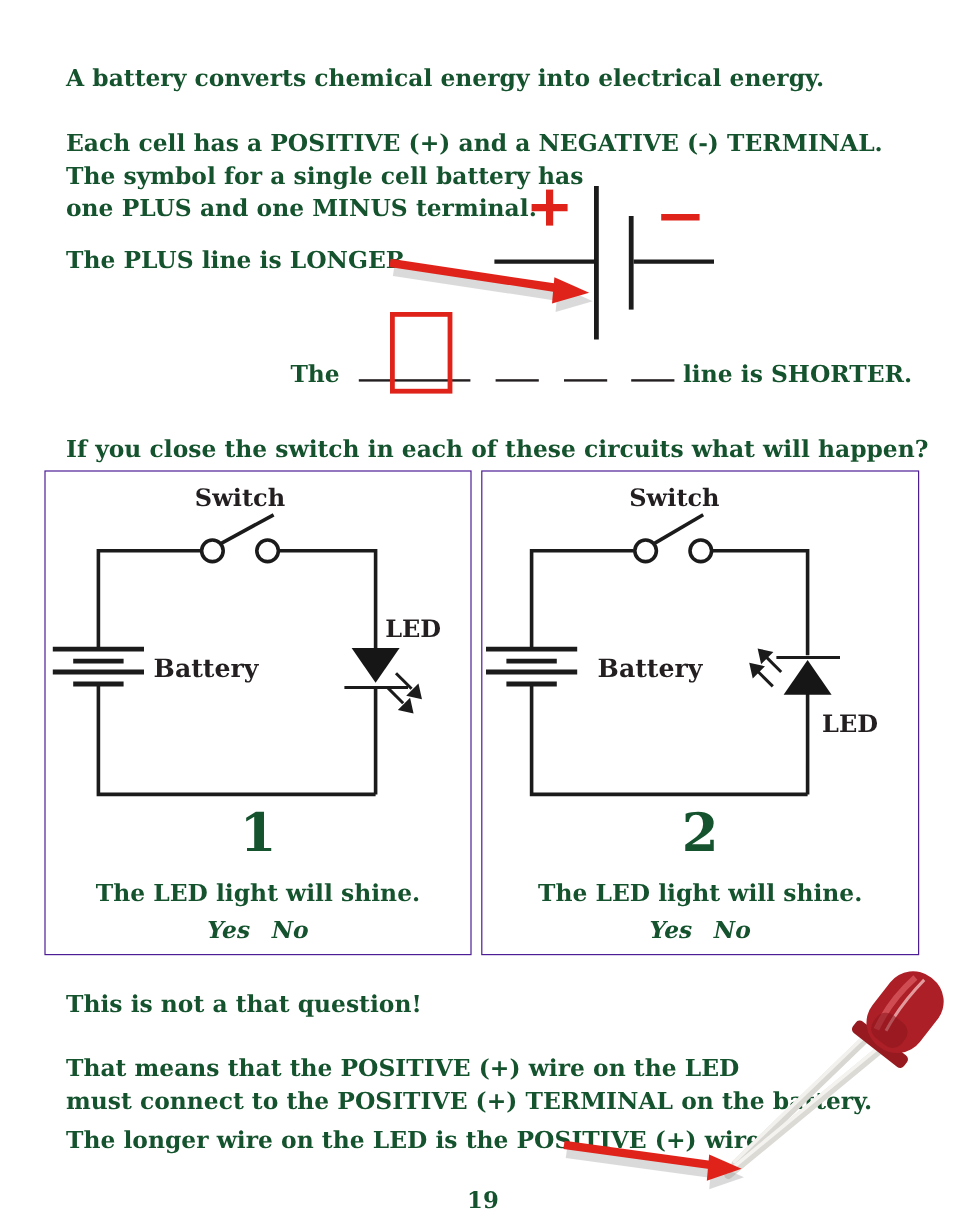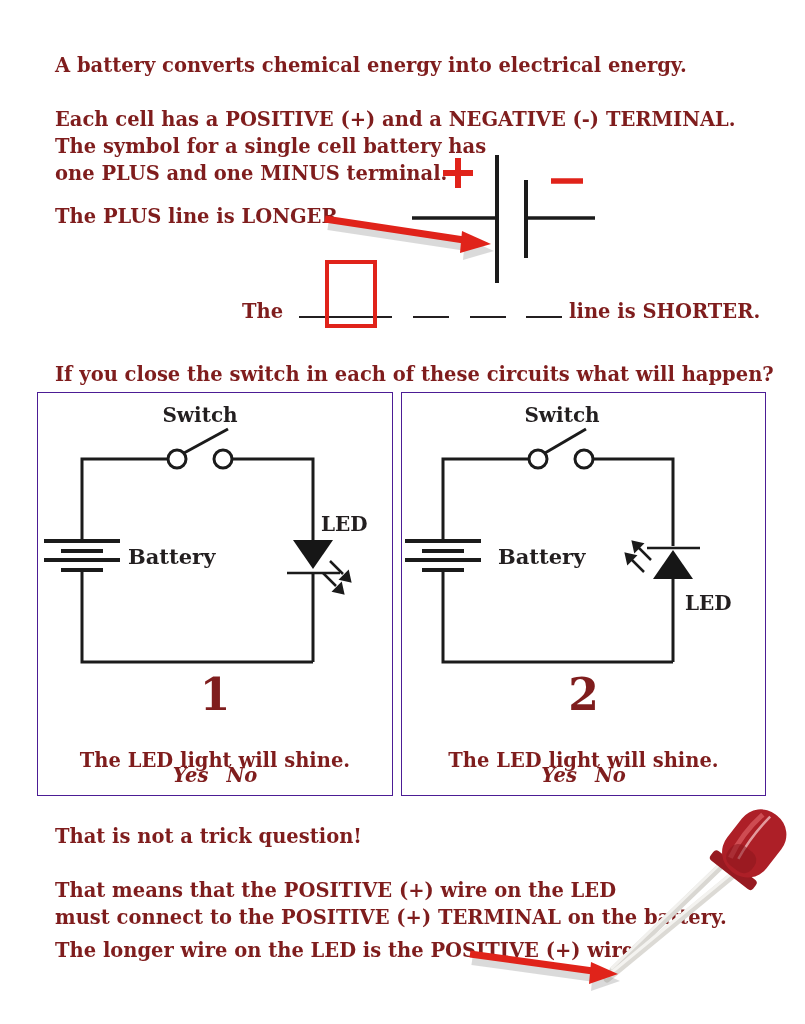--- a/index.html
+++ b/index.html
@@ -1,24 +1,24 @@
 <!DOCTYPE html>
 <html><head>
 <meta charset="utf-8">
 <style>
   html,body{margin:0;padding:0;background:#ffffff;}
   .page{position:relative;width:805px;height:1024px;background:#ffffff;
-        font-family:"DejaVu Serif", serif;font-weight:bold;color:#7f1d1d;overflow:hidden;}
+        font-family:"DejaVu Serif", serif;font-weight:bold;color:#14532d;overflow:hidden;}
   .tline{position:absolute;font-size:19.5px;line-height:27px;white-space:nowrap;}
   .fill-row{position:absolute;font-size:19.5px;white-space:nowrap;}
   .blank{display:inline-block;height:16px;border-bottom:2.5px solid #231f20;vertical-align:baseline;}
   .redbox{position:absolute;border:4px solid #e0231a;background:transparent;z-index:5;}
   .cbox{position:absolute;border:1px solid #4c1d95;background:#fff;}
   .cbox .num{position:absolute;width:100%;text-align:center;font-size:44px;line-height:48px;}
-  .cbox .stmt{position:absolute;width:100%;text-align:center;font-size:19.5px;margin-top:16px;}
+  .cbox .stmt{position:absolute;width:100%;text-align:center;font-size:19.5px;}
   .cbox .yn{position:absolute;width:100%;text-align:center;font-size:19.5px;font-style:italic;}
   .yn .no{margin-left:18px;}
   .pagenum{position:absolute;left:0;top:990px;width:100%;text-align:center;font-size:19px;}
   svg{position:absolute;}
   svg text{font-family:"DejaVu Serif", serif;font-weight:bold;fill:#231f20;}
 </style>
 </head>
 <body>
 
 <div class="page">
@@ -144,21 +144,21 @@
       <text x="96" y="171" font-size="21">Battery</text>
       <text x="283" y="217" font-size="20">LED</text>
     </svg>
     <div class="num" style="top:278px;">2</div>
     <div class="stmt" style="top:340px;">The LED light will shine.</div>
     <div class="yn" style="top:371px;">
       <span>Yes</span><span class="no">No</span>
     </div>
   </div>
 
-  <div class="tline" style="left:55px;top:823px;">That is not a trick question!</div>
+  <div class="tline" style="left:55px;top:823px;">This is not a that question!</div>
   <div class="tline" style="left:55px;top:877px;">That means that the POSITIVE (+) wire on the LED</div>
   <div class="tline" style="left:55px;top:904px;">must connect to the POSITIVE (+) TERMINAL on the battery.</div>
   <div class="tline" style="left:55px;top:937px;">The longer wire on the LED is the POSITIVE (+) wire.</div>
 
   <svg style="left:455px;top:805px;" width="350" height="219" viewBox="0 0 350 219">
 
     <g stroke-linecap="round">
       <line x1="268" y1="59" x2="158" y2="165" stroke="#d9d7d2" stroke-width="7"></line>
       <line x1="267" y1="57" x2="157" y2="163" stroke="#f2f1ee" stroke-width="3"></line>
       <line x1="278" y1="70" x2="152" y2="174" stroke="#dcdad5" stroke-width="7"></line>
@@ -176,14 +176,15 @@
     <g>
       <g transform="translate(2,7)" opacity="0.3">
         <line x1="15" y1="149" x2="138" y2="166" stroke="#888" stroke-width="8"></line>
         <polygon points="136,157 163,169 134,179" fill="#888"></polygon>
       </g>
       <line x1="15" y1="149" x2="138" y2="166" stroke="#e0231a" stroke-width="7"></line>
       <polygon points="136,157 163,169 134,179" fill="#e0231a"></polygon>
     </g>
   </svg>
 
+  <div class="pagenum">19</div>
 
 </div>
 
 </body></html>

